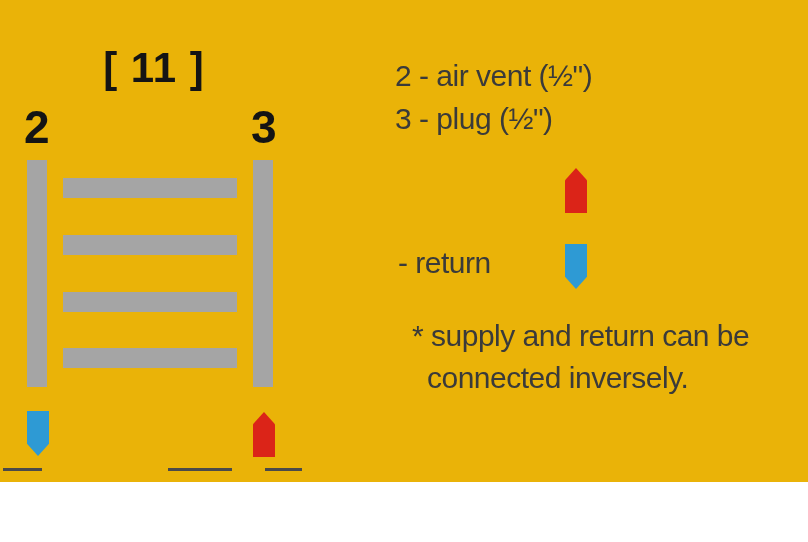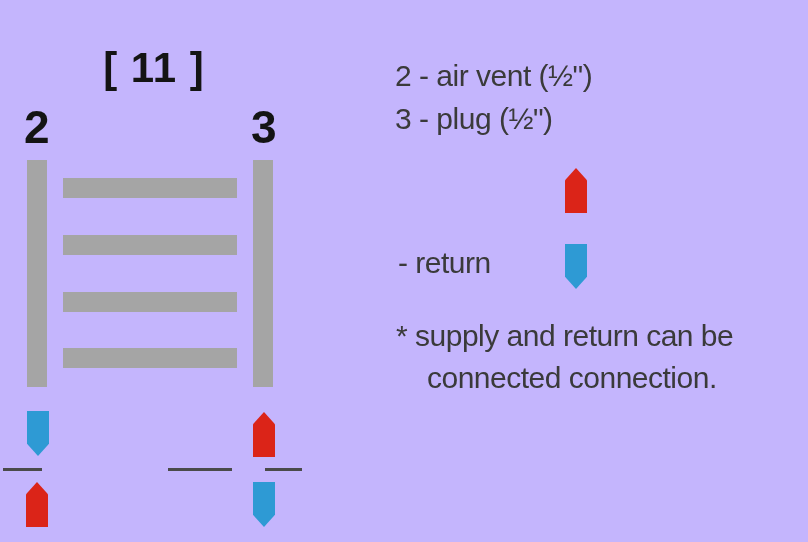--- a/index.html
+++ b/index.html
@@ -1,21 +1,21 @@
 <!DOCTYPE html>
 <html><head>
 <meta charset="utf-8">
 <style>
   * { margin: 0; padding: 0; box-sizing: border-box; }
   html, body { background: #ffffff; }
   #scene {
     position: relative;
     width: 808px;
-    height: 542px;
-    background: #c4b5fd;
+    height: 482px;
+    background: #eab308;
     overflow: hidden;
     font-family: "Liberation Sans", sans-serif;
   }
   .abs { position: absolute; }
 
   
   .diagram-title {
     left: 96px; top: 44px; width: 116px;
     font-size: 42px; font-weight: 700; color: #141414;
     text-align: center; letter-spacing: 1px; white-space: nowrap;
@@ -65,21 +65,21 @@
   .leg1 { top: 16px; }
   .leg2 { top: 59px; }
   .leg3 { top: 102px; }
 
   .supply-label { left: 398px; top: 189px; }
   .return-label { left: 398px; top: 235px; margin-top: 11px; }
 
   .leg-arr-supply { left: 565px; top: 168px; }
   .leg-arr-return { left: 565px; top: 244px; }
 
-  .note1 { left: 396px; top: 319px; }
+  .note1 { left: 412px; top: 319px; }
   .note2 { left: 427px; top: 361px; }
 </style>
 </head>
 <body>
 
 <div id="scene">
 
   <div class="abs diagram-title">[ 11 ]</div>
   <div class="abs port-label left">2</div>
   <div class="abs port-label right">3</div>
@@ -101,15 +101,15 @@
   <div class="abs cut-line c3"></div>
 
   <div class="abs legend-line leg2">2 - air vent (½")</div>
   <div class="abs legend-line leg3">3 - plug (½")</div>
 
   <div class="abs legend-line return-label">- return</div>
   <div class="abs arrow up red leg-arr-supply"></div>
   <div class="abs arrow down blue leg-arr-return"></div>
 
   <div class="abs legend-line note1">* supply and return can be</div>
-  <div class="abs legend-line note2">connected connection.</div>
+  <div class="abs legend-line note2">connected inversely.</div>
 
 </div>
 
 </body></html>

